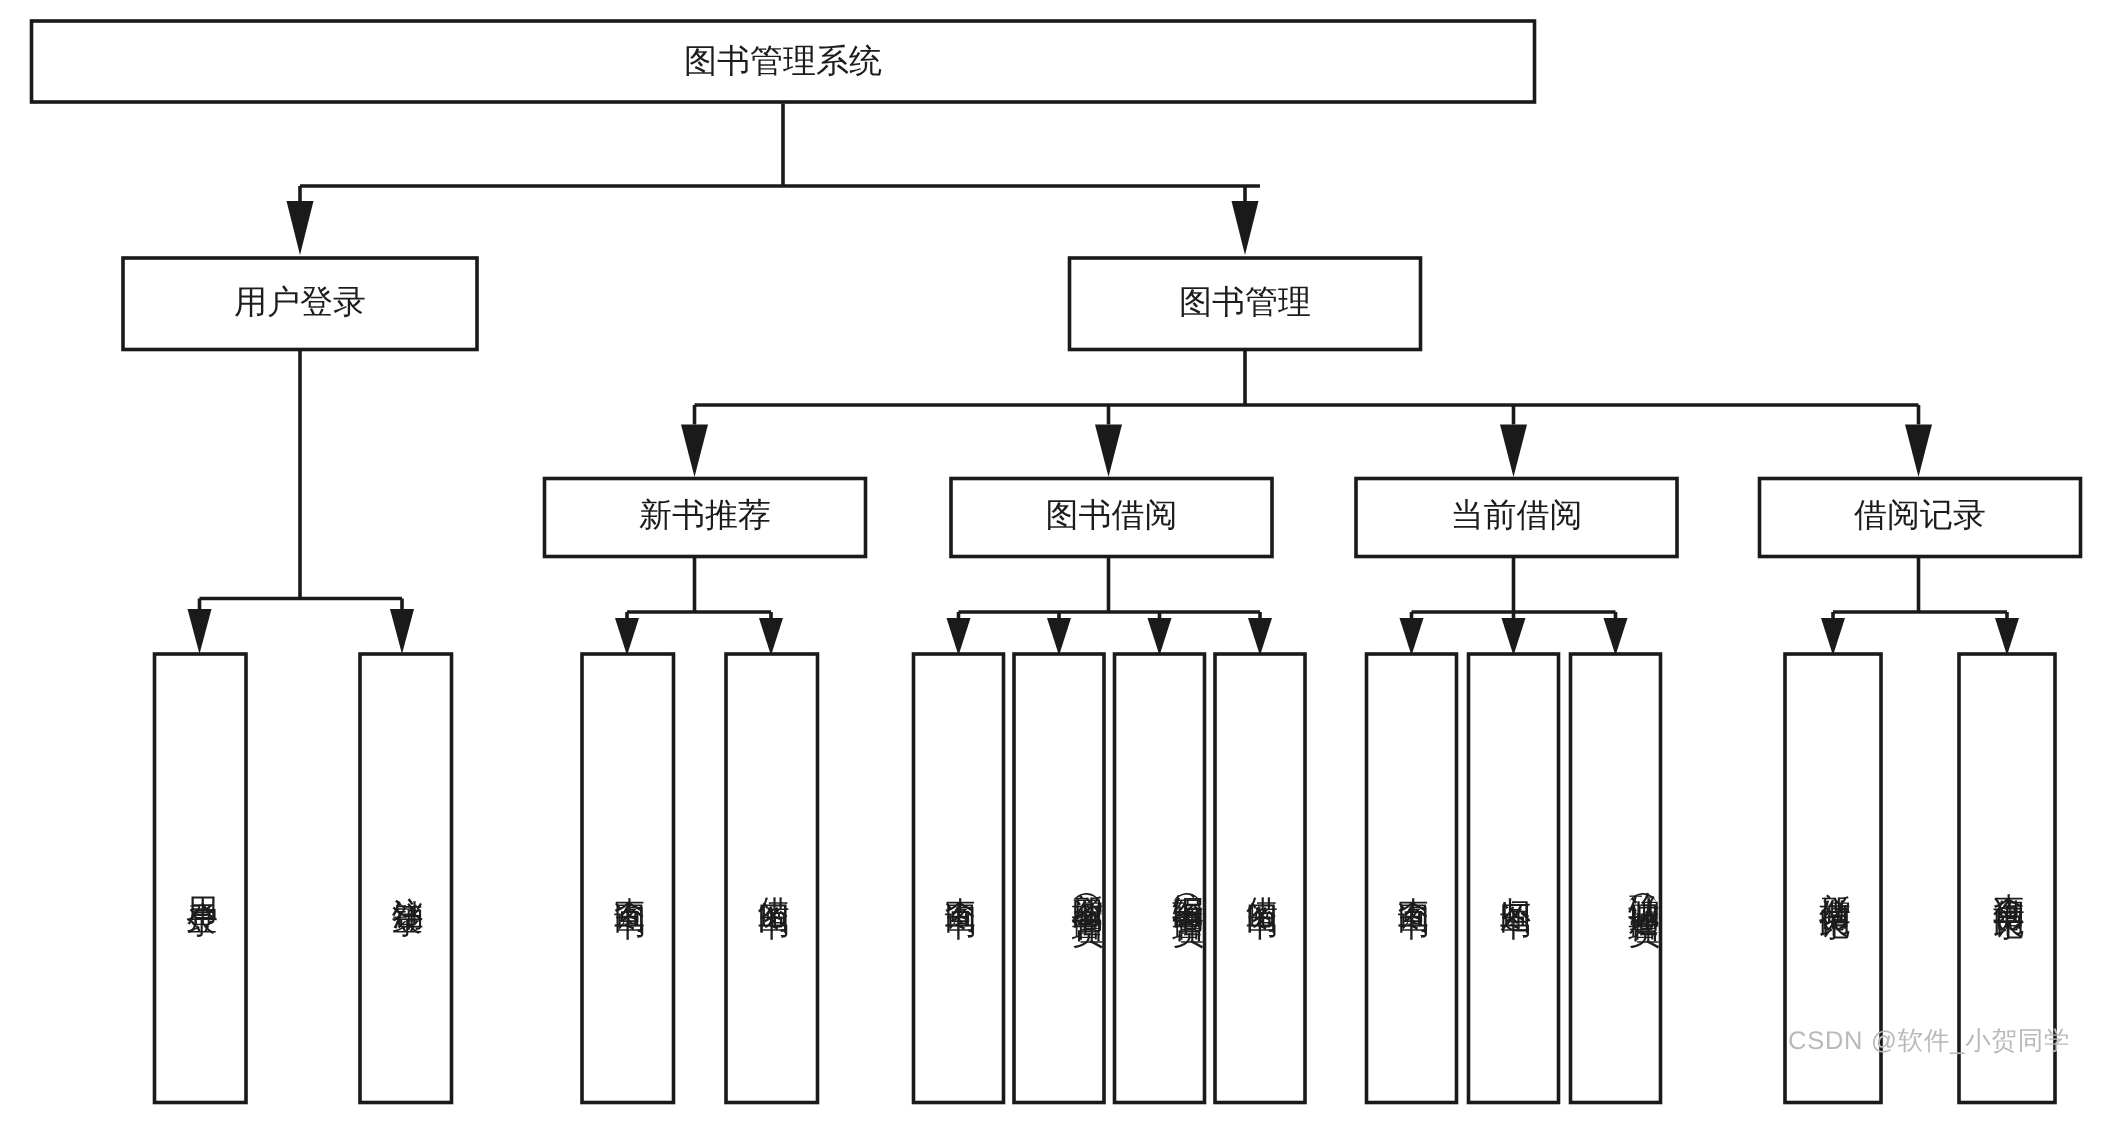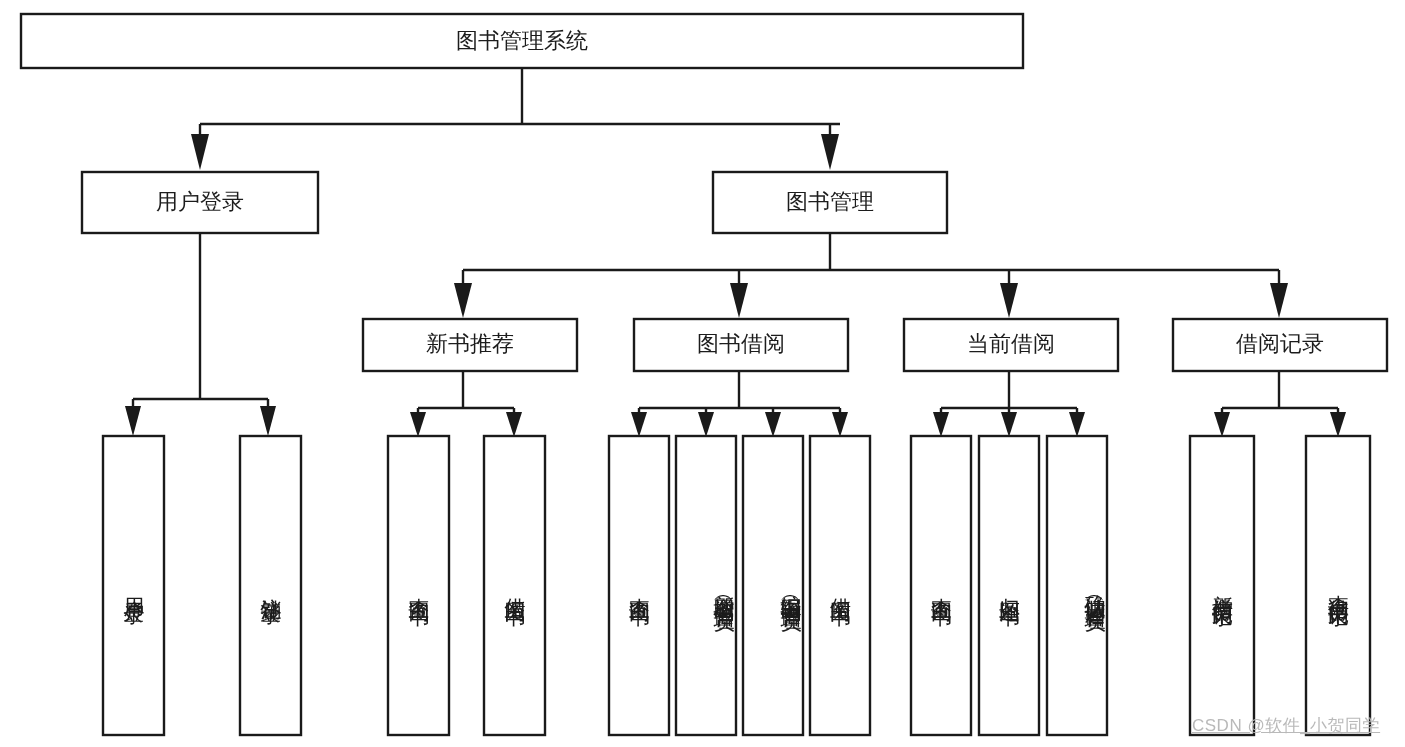--- a/index.html
+++ b/index.html
@@ -227,15 +227,15 @@
   <div class="leaf-label" style="left:743px; top:436px; width:60px; height:299px; align-items:flex-start; padding-top:8px; box-sizing:border-box;">编辑图书（管理员）</div>
   <div class="leaf-label" style="left:810px; top:436px; width:60px; height:299px;">借阅图书</div>
 
   <div class="leaf-label" style="left:911px; top:436px; width:60px; height:299px;">查询图书</div>
   <div class="leaf-label" style="left:979px; top:436px; width:60px; height:299px;">归还图书</div>
   <div class="leaf-label" style="left:1047px; top:436px; width:60px; height:299px; align-items:flex-start; padding-top:8px; box-sizing:border-box;">确认归还（管理员）</div>
 
   <div class="leaf-label" style="left:1190px; top:436px; width:64px; height:299px;">新增借阅记录</div>
   <div class="leaf-label" style="left:1306px; top:436px; width:64px; height:299px;">查询借阅记录</div>
 
-  <div class="watermark" style="left:1192px; top:714px;text-decoration:underline;">CSDN @软件_小贺同学</div>
+  <div class="watermark" style="left:1192px; top:682px;">CSDN @软件_小贺同学</div>
 
 </div>
 
 </body></html>

